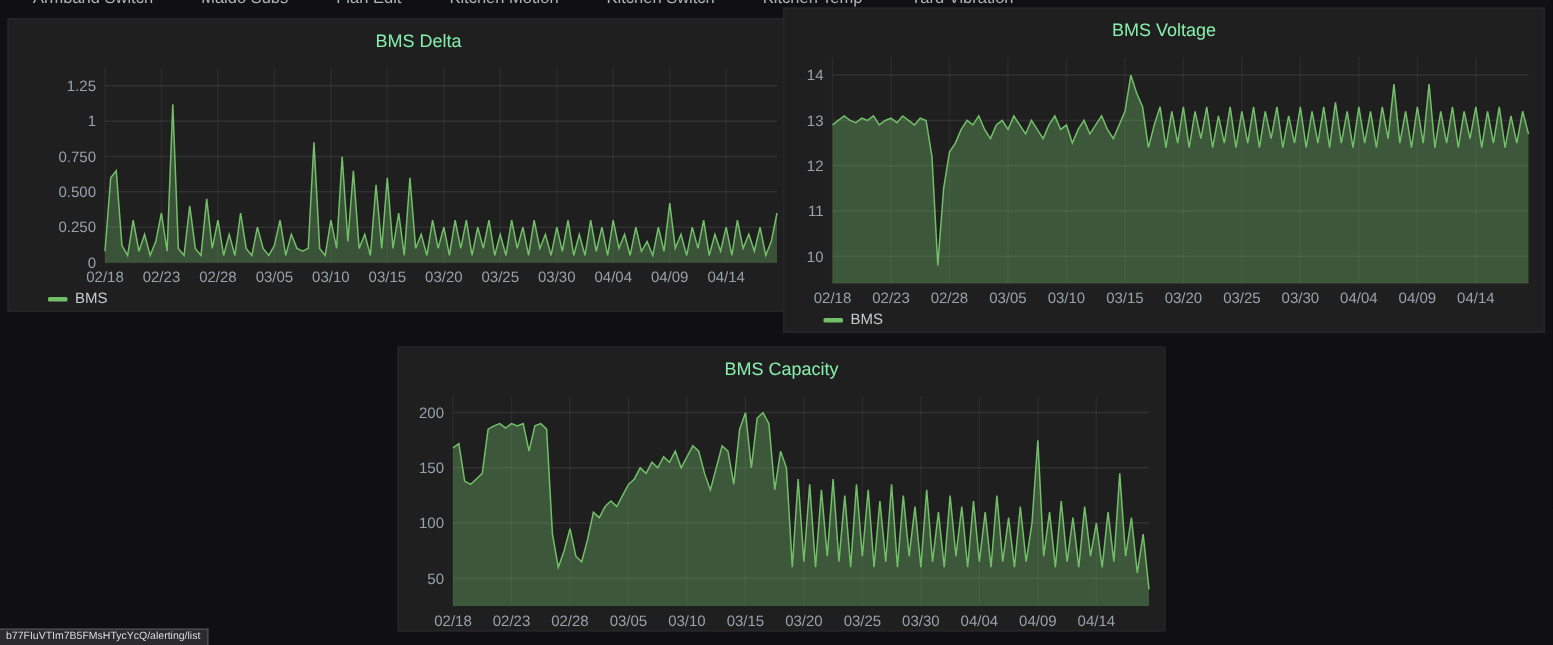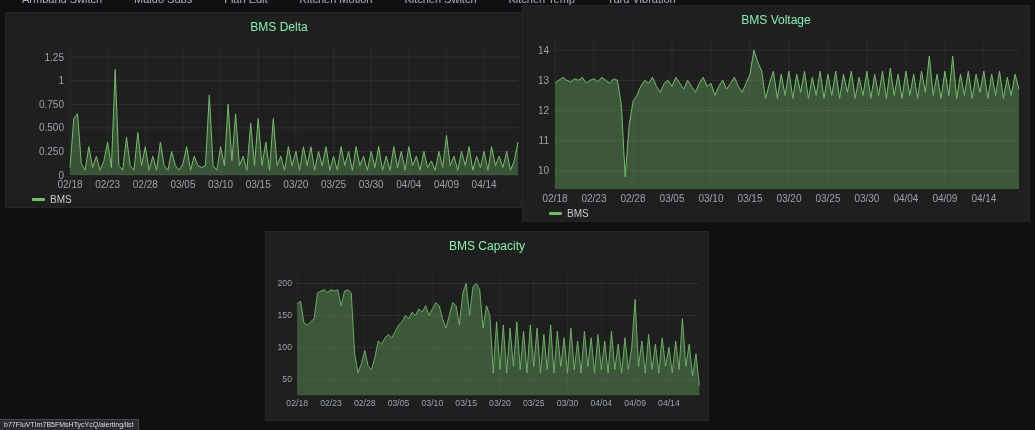--- a/index.html
+++ b/index.html
@@ -39,21 +39,21 @@
     display:flex;align-items:center;
     padding-left:26px;gap:5px;
   }
   .legend-swatch{
     display:inline-block;width:13px;height:3px;border-radius:1px;
     background:#73BF69;
   }
   .legend-label{font-size:10px;color:#c7cacc;}
   #panel-delta{left:5px;top:12px;width:548px;height:196px;}
   #panel-voltage{left:522px;top:5px;width:508px;height:217px;}
-  #panel-capacity{left:265px;top:231px;width:444px;height:190px;}
+  #panel-capacity{left:265px;top:231px;width:512px;height:190px;}
   .status-bar{
     position:absolute;left:0;bottom:0;
     background:#2b2b2f;border:1px solid #4a4a4e;border-left:none;border-bottom:none;
     color:#dddde0;font-size:7px;line-height:8px;
     padding:1px 4px;max-width:220px;
     white-space:nowrap;overflow:hidden;
   }
 </style>
 </head>
 <body>

